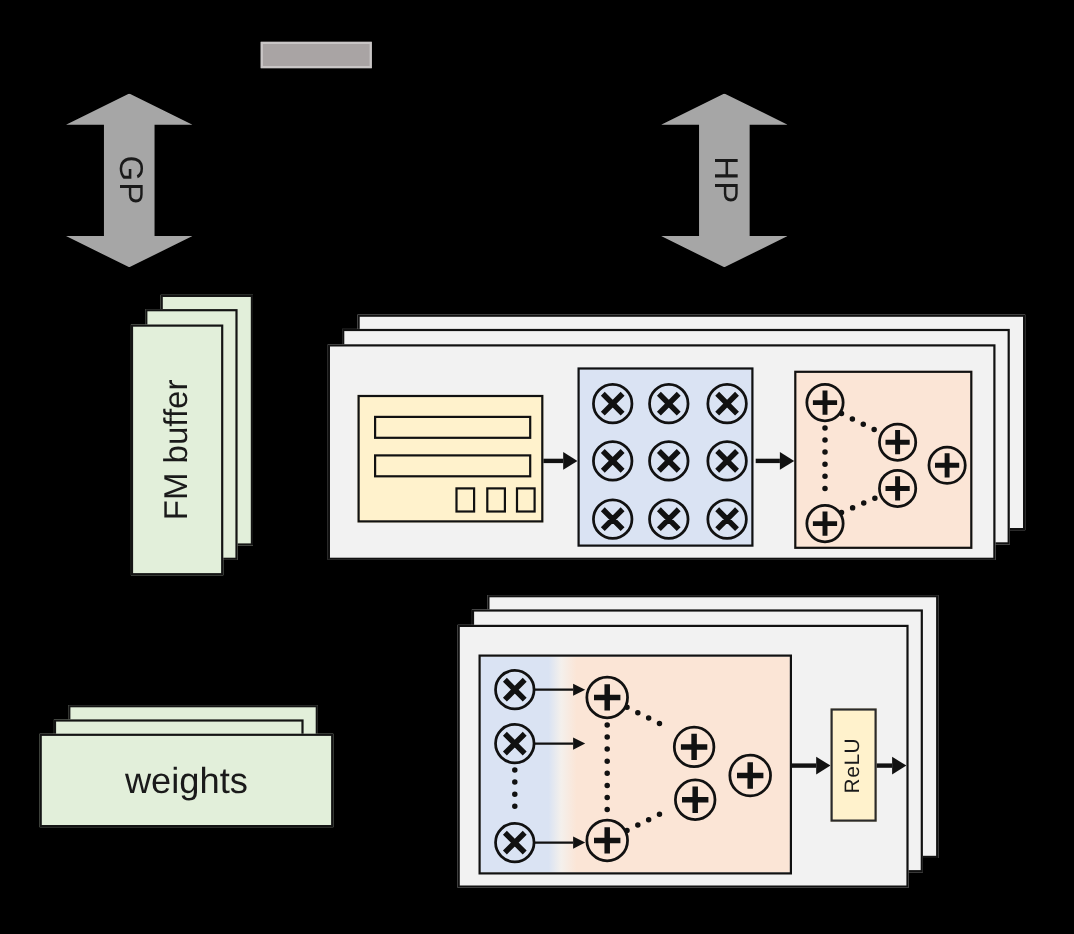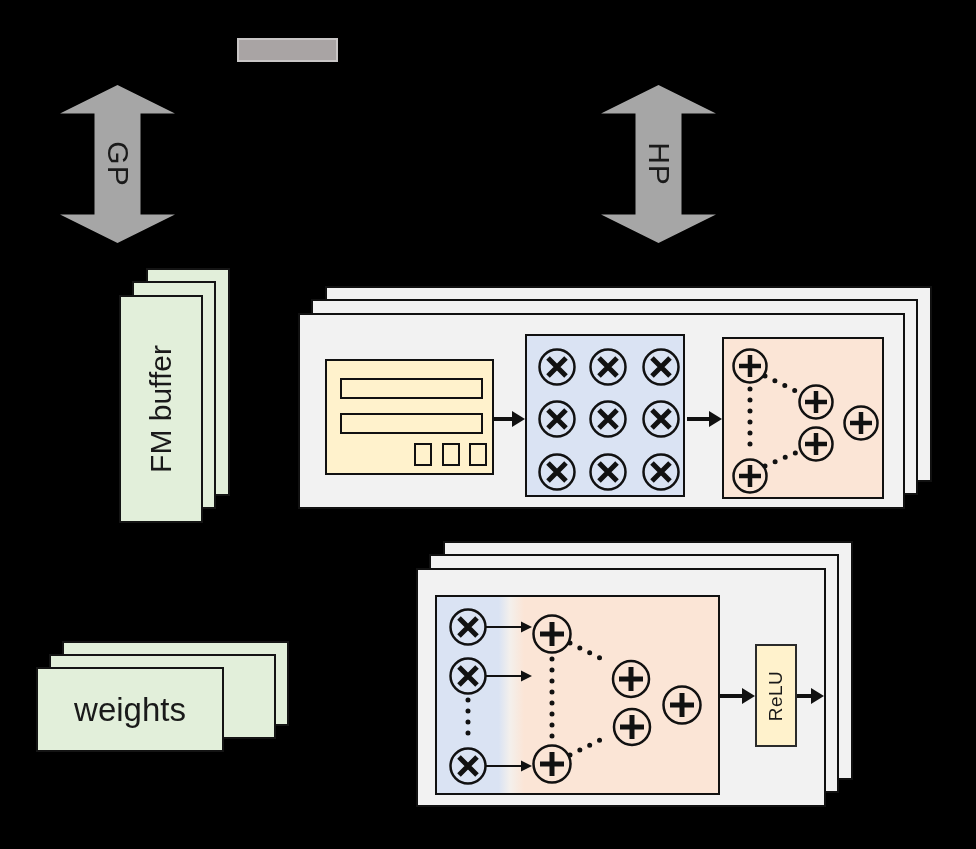--- a/index.html
+++ b/index.html
@@ -51,21 +51,21 @@
   </div>
 
   <div class="green-rect" style="left:146px;top:268px;width:84px;height:228px;"></div>
   <div class="green-rect" style="left:132px;top:281px;width:84px;height:228px;"></div>
   <div class="green-rect" style="left:119px;top:295px;width:84px;height:228px;">
     <span class="vlabel">FM buffer</span>
   </div>
 
   <div class="green-rect" style="left:62px;top:641px;width:227px;height:85px;"></div>
   <div class="green-rect" style="left:49px;top:654px;width:227px;height:85px;"></div>
-  <div class="green-rect" style="left:36px;top:667px;width:188px;height:85px;font-size:33px;">
+  <div class="green-rect" style="left:36px;top:667px;width:267px;height:85px;font-size:33px;">
     <span>weights</span>
   </div>
 
   <div class="panel" style="left:325px;top:286px;width:607px;height:196px;"></div>
   <div class="panel" style="left:311px;top:299px;width:607px;height:196px;"></div>
   <div class="panel" style="left:298px;top:313px;width:607px;height:196px;">
 
     <div class="opbox yellow" style="left:25px;top:44px;width:169px;height:116px;">
       <div class="ybar" style="left:13px;top:17px;width:143px;height:21px;"></div>
       <div class="ybar" style="left:13px;top:52px;width:143px;height:21px;"></div>

